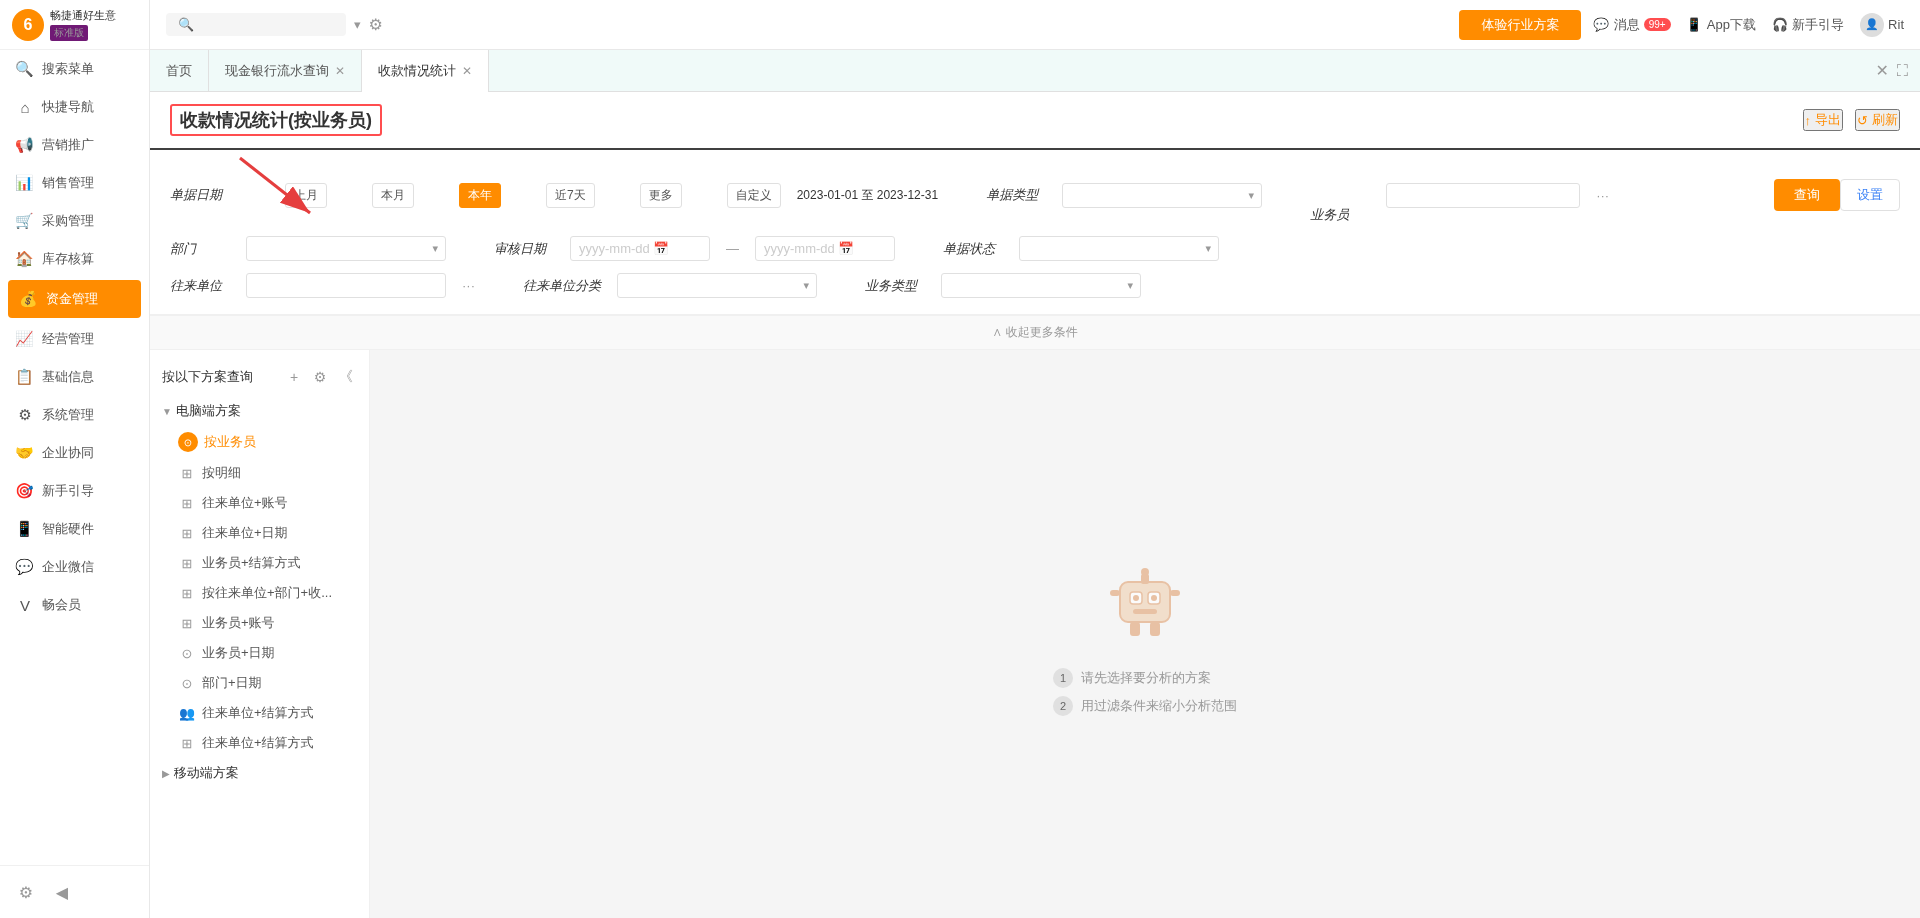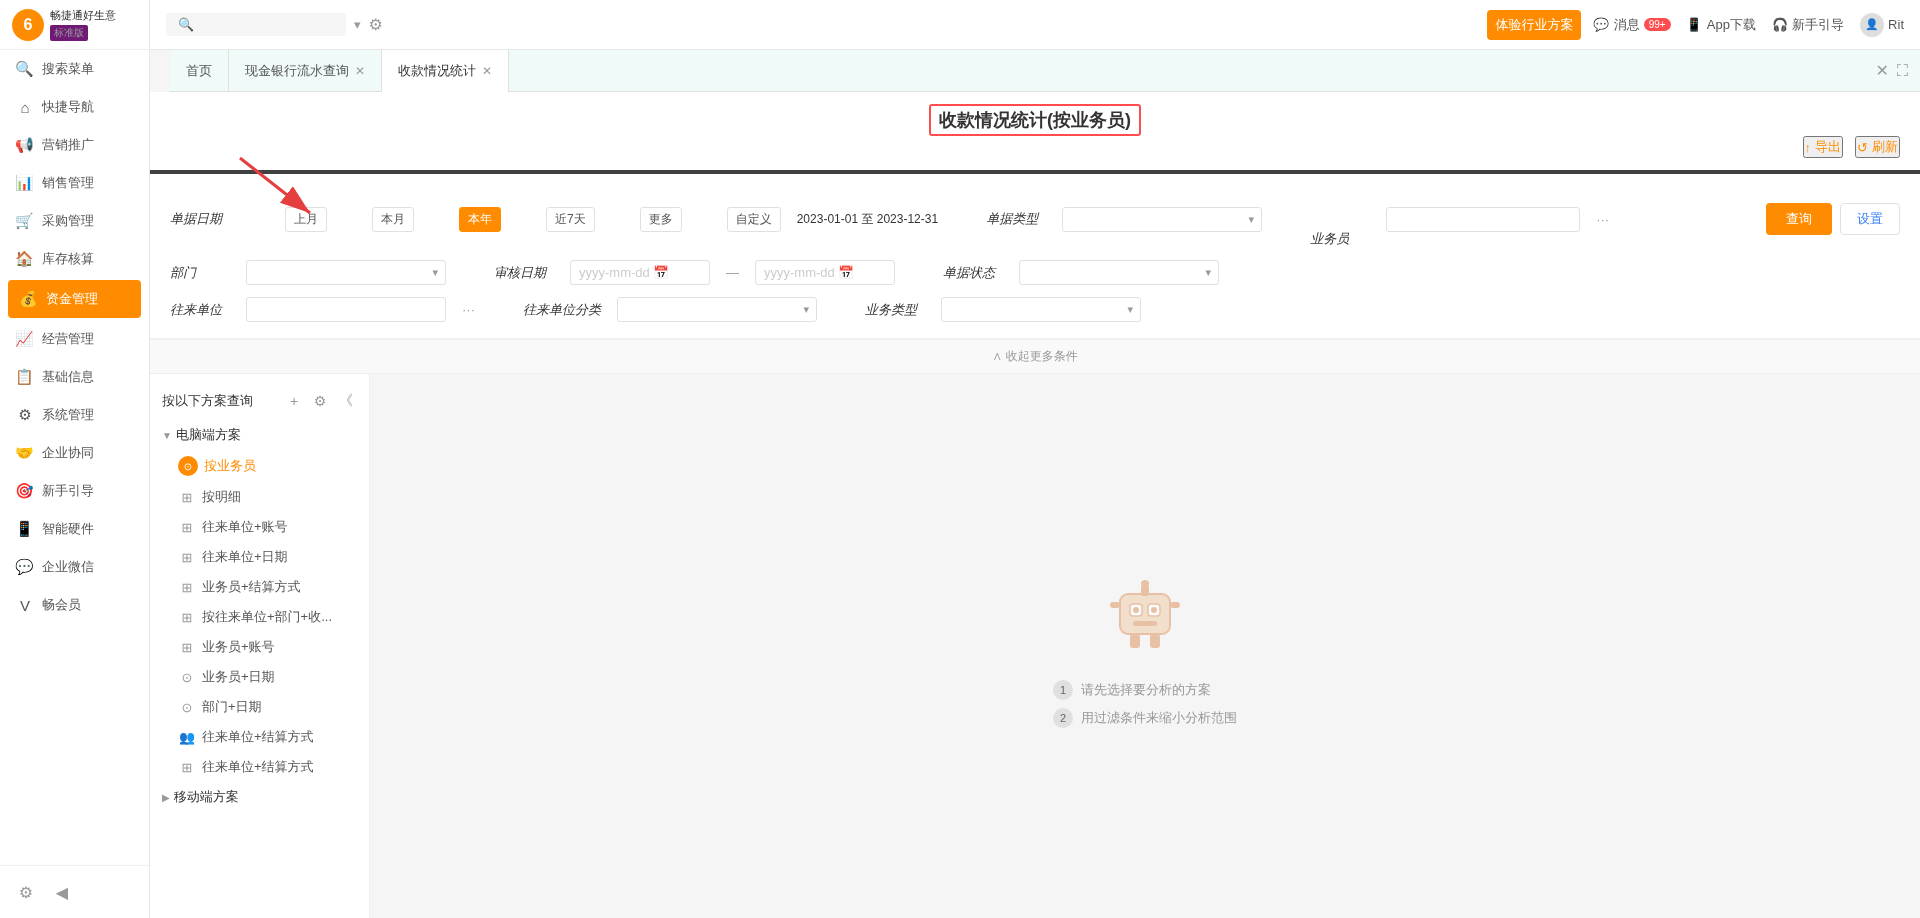--- a/index.html
+++ b/index.html
@@ -22,58 +22,58 @@
 
     
     .main { flex: 1; display: flex; flex-direction: column; height: 100vh; overflow: hidden; }
 
     
     .header { height: 50px; background: #fff; display: flex; align-items: center; padding: 0 16px; border-bottom: 1px solid #e8e8e8; gap: 12px; flex-shrink: 0; }
     .header-search-area { display: flex; align-items: center; flex: 1; }
     .header-search-box { background: #f5f5f5; border-radius: 4px; padding: 4px 12px; display: flex; align-items: center; gap: 6px; color: #999; font-size: 13px; min-width: 180px; }
     .header-actions { display: flex; align-items: center; gap: 16px; margin-left: auto; }
     .header-action-item { display: flex; align-items: center; gap: 4px; color: #555; cursor: pointer; font-size: 13px; }
-    .header-trial-btn { background: #ff8c00; color: white; border: none; border-radius: 4px; padding: 6px 8px; font-size: 13px; cursor: pointer; }
+    .header-trial-btn { background: #ff8c00; color: white; border: none; border-radius: 4px; padding: 6px 22px; font-size: 13px; cursor: pointer; }
     .badge { background: #ff4d4f; color: white; border-radius: 10px; font-size: 10px; padding: 1px 5px; }
 
     
-    .tabs { height: 42px; background: #f0faf9; display: flex; align-items: center; padding: 0; border-bottom: 1px solid #e0e0e0; flex-shrink: 0; margin-left: 20px; }
+    .tabs { height: 42px; background: #f0faf9; display: flex; align-items: center; padding: 0; border-bottom: 1px solid #e0e0e0; flex-shrink: 0; }
     .tab { display: flex; align-items: center; height: 42px; padding: 0 16px; cursor: pointer; font-size: 13px; color: #555; gap: 6px; border-right: 1px solid #e0e0e0; position: relative; }
     .tab.active { background: #fff; color: #333; font-weight: 500; }
     .tab-home { color: #555; }
     .tab-close { color: #999; font-size: 12px; cursor: pointer; }
     .tabs-right { margin-left: auto; display: flex; align-items: center; padding-right: 12px; gap: 8px; }
     .tabs-right-icon { color: #999; cursor: pointer; font-size: 16px; }
 
     
     .content { flex: 1; overflow: hidden; display: flex; flex-direction: column; }
 
     
-    .page-header { background: #fff; padding: 12px 20px; display: flex; align-items: center; border-bottom: 4px solid #404040; flex-shrink: 0; flex-direction: column; }
+    .page-header { background: #fff; padding: 12px 20px; display: flex; align-items: center; border-bottom: 2px solid #404040; flex-shrink: 0; }
     .page-title { font-size: 18px; font-weight: bold; color: #333; border: 2px solid #ff4d4f; padding: 2px 8px; border-radius: 2px; }
     .page-header-actions { margin-left: auto; display: flex; gap: 12px; }
     .page-header-btn { display: flex; align-items: center; gap: 4px; color: #ff8c00; cursor: pointer; font-size: 13px; }
 
     
     .filter-panel { background: #fff; padding: 16px 20px; border-bottom: 1px solid #f0f0f0; flex-shrink: 0; }
     .filter-row { display: flex; align-items: center; gap: 16px; margin-bottom: 12px; }
     .filter-row:last-child { margin-bottom: 0; }
     .filter-label { color: #333; font-size: 13px; min-width: 60px; flex-shrink: 0; font-style: italic; }
     .filter-date-group { display: flex; align-items: center; gap: 6px; }
     .filter-date-btn { padding: 3px 8px; border: 1px solid #e0e0e0; border-radius: 3px; font-size: 12px; cursor: pointer; color: #555; background: #fff; margin-left: 39px; }
     .filter-date-btn.active { background: #ff8c00; color: white; border-color: #ff8c00; }
     .filter-date-range { color: #333; font-size: 12px; }
     .filter-select { border: 1px solid #e0e0e0; border-radius: 3px; padding: 4px 24px 4px 8px; font-size: 13px; color: #555; background: #fff; min-width: 200px; appearance: none; cursor: pointer; position: relative; }
     .filter-select-wrap { position: relative; display: inline-flex; align-items: center; }
     .filter-select-wrap::after { content: '▾'; position: absolute; right: 8px; color: #999; pointer-events: none; font-size: 11px; }
     .filter-input { border: 1px solid #e0e0e0; border-radius: 3px; padding: 4px 8px; font-size: 13px; color: #999; min-width: 200px; }
     .filter-date-input { border: 1px solid #e0e0e0; border-radius: 3px; padding: 4px 8px; font-size: 13px; color: #ccc; min-width: 140px; display: inline-flex; align-items: center; gap: 4px; }
     .filter-dash { color: #999; }
     .filter-dots { color: #999; cursor: pointer; }
-    .filter-action-group { display: flex; gap: 8px; margin-left: auto; }
+    .filter-action-group { display: flex; margin-left: auto; }
     .btn-query { background: #ff8c00; color: white; border: none; border-radius: 4px; padding: 6px 20px; font-size: 13px; cursor: pointer; }
     .btn-settings { background: #fff; color: #3b82f6; border: 1px solid #e0e0e0; border-radius: 4px; padding: 6px 16px; font-size: 13px; cursor: pointer; }
 
     .collapse-bar { background: #f9f9f9; text-align: center; padding: 8px; cursor: pointer; color: #999; font-size: 12px; border-top: 1px solid #f0f0f0; border-bottom: 1px solid #f0f0f0; }
 
     
     .body-area { display: flex; flex: 1; overflow: hidden; }
     .left-panel { width: 220px; background: #fff; border-right: 1px solid #f0f0f0; overflow-y: auto; flex-shrink: 0; padding: 8px 0; }
     .left-panel-header { display: flex; align-items: center; padding: 8px 12px; font-size: 13px; color: #333; gap: 6px; }
     .left-panel-header-text { flex: 1; }

